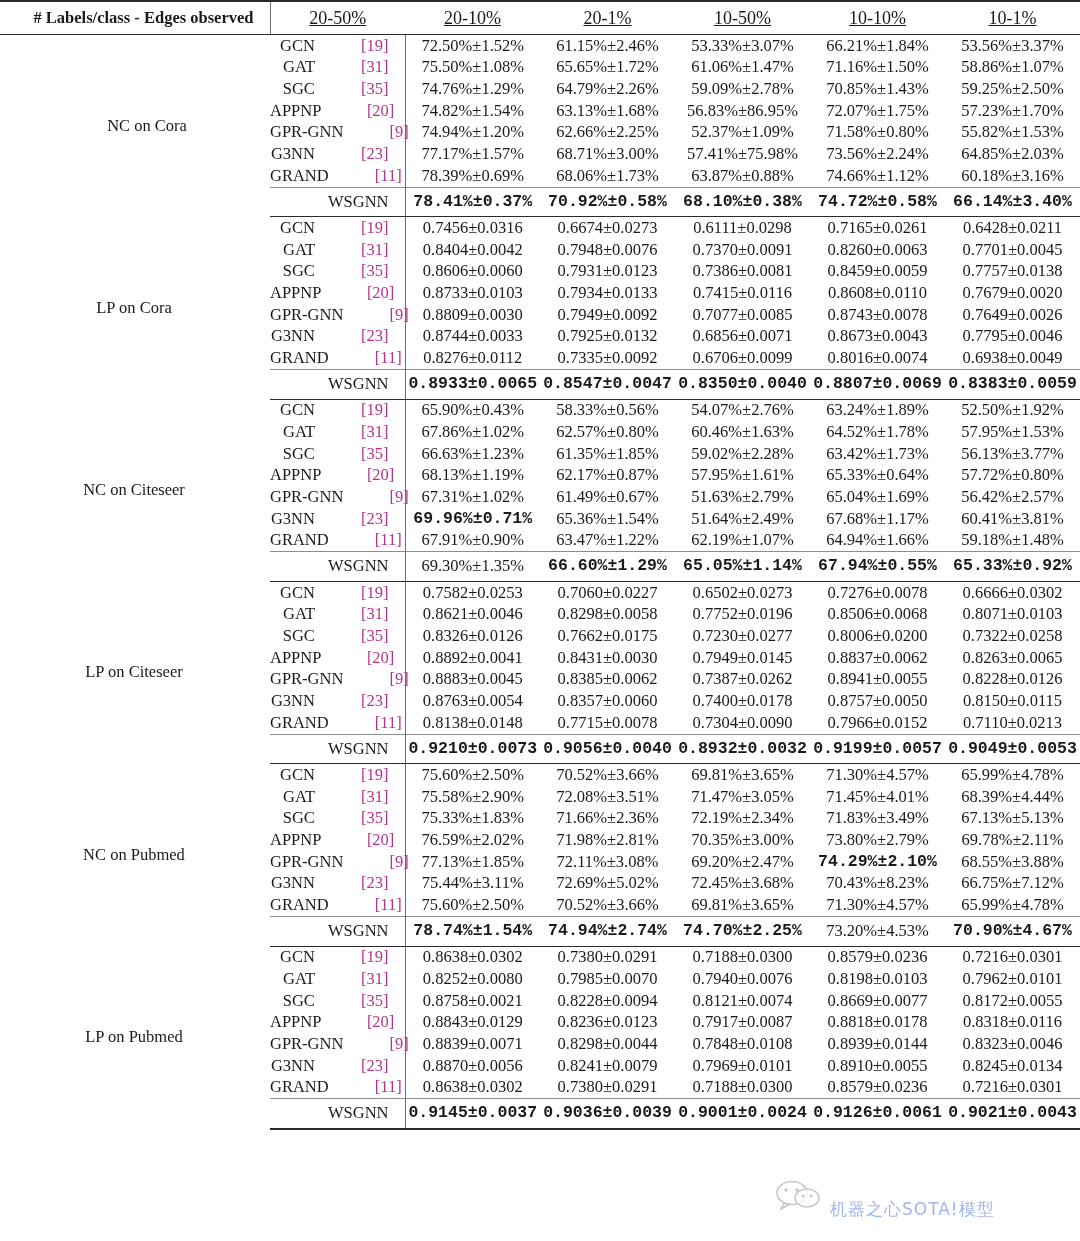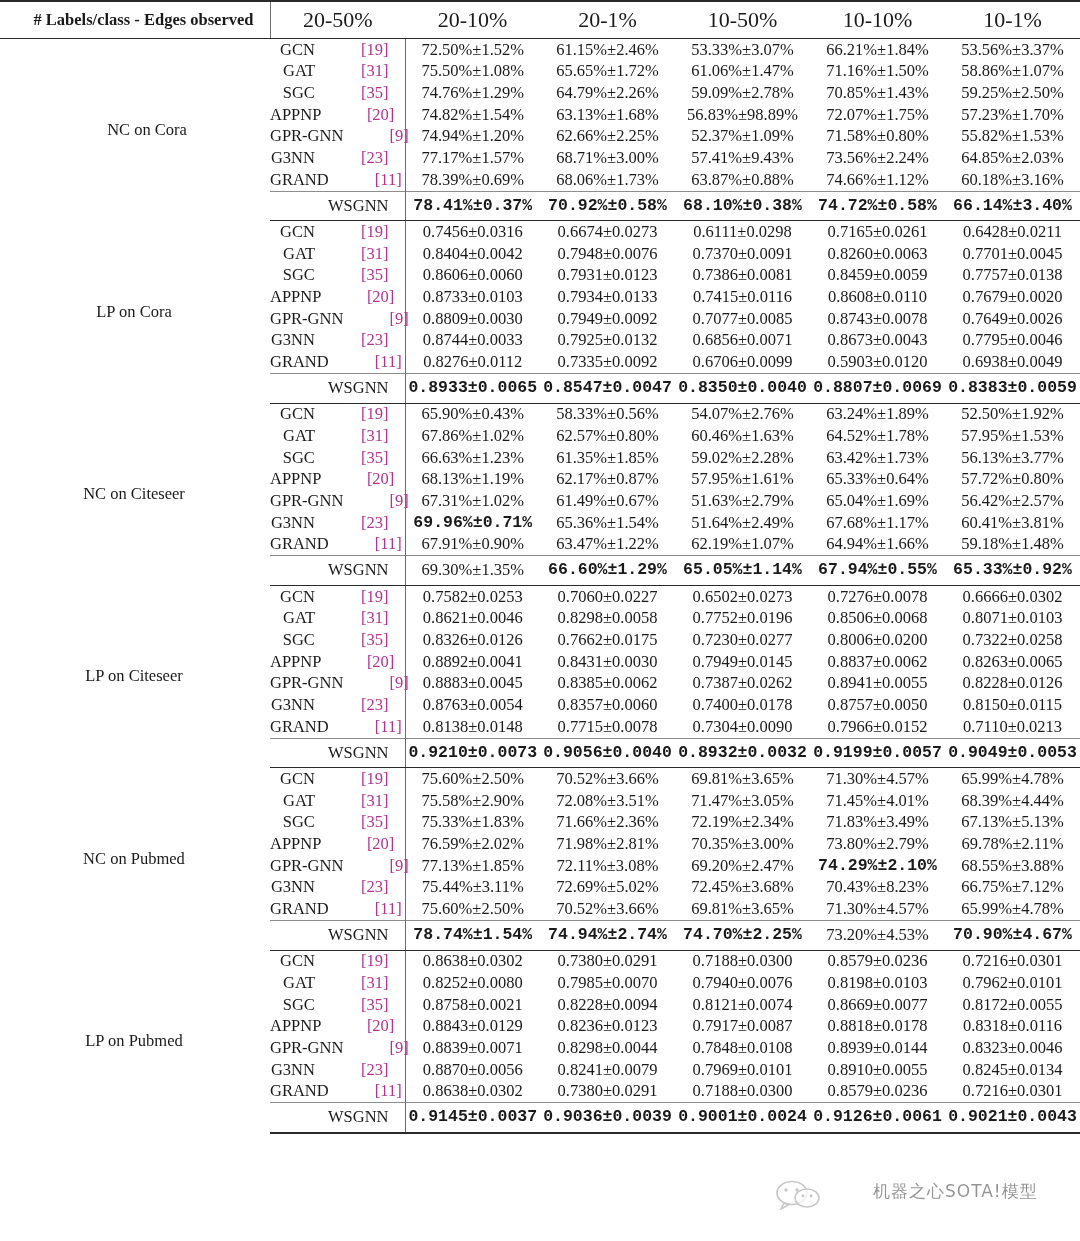--- a/index.html
+++ b/index.html
@@ -45,23 +45,24 @@
   .hdr-left {
     text-align: right;
     padding: 7px 16px 7px 0;
     font-size: 16.5px;
     white-space: nowrap;
     border-right: 1.1px solid #6e6e6e;
   }
   .hdr-col {
     text-align: center;
     padding: 7px 0;
-    font-size: 22px;
+    font-size: 18px;
     font-weight: normal;
     white-space: nowrap;
+    text-decoration: underline;
   }
   td.group {
     text-align: center;
     font-size: 16.5px;
     white-space: nowrap;
     vertical-align: middle;
     padding-right: 2px;
   }
   td.method {
     text-align: right;
@@ -95,27 +96,26 @@
     left: 772px;
     top: 1178px;
     width: 240px;
     height: 34px;
     opacity: 0.42;
     pointer-events: none;
   }
   #watermark .wm-text {
     position: absolute;
     left: 58px;
-    top: 2px;
+    top: 20px;
     font-size: 17px;
     font-family: "DejaVu Sans", sans-serif;
-    color: #000000;
+    color: #1d4ed8;
     letter-spacing: 1px;
     white-space: nowrap;
-    margin-left: 43px;
   }
   #watermark .wm-logo {
     position: absolute;
     left: 0;
     top: 2px;
   }
 </style>
 </head>
 <body>
 
@@ -168,39 +168,39 @@
           <td class="val">64.79%±2.26%</td>
           <td class="val">59.09%±2.78%</td>
           <td class="val">70.85%±1.43%</td>
           <td class="val">59.25%±2.50%</td>
           <td class="val">53.26%±1.66%</td>
         </tr>
         <tr>
           <td class="method"><span>APPNP</span> <span class="cite">[20]</span></td>
           <td class="val">74.82%±1.54%</td>
           <td class="val">63.13%±1.68%</td>
-          <td class="val">56.83%±98.89%</td>
+          <td class="val">56.83%±86.95%</td>
           <td class="val">72.07%±1.75%</td>
           <td class="val">57.23%±1.70%</td>
           <td class="val">49.55%±1.11%</td>
         </tr>
         <tr>
           <td class="method"><span>GPR-GNN</span> <span class="cite">[9]</span></td>
           <td class="val">74.94%±1.20%</td>
           <td class="val">62.66%±2.25%</td>
           <td class="val">52.37%±1.09%</td>
           <td class="val">71.58%±0.80%</td>
           <td class="val">55.82%±1.53%</td>
           <td class="val">45.41%±1.79%</td>
         </tr>
         <tr>
           <td class="method"><span>G3NN</span> <span class="cite">[23]</span></td>
           <td class="val">77.17%±1.57%</td>
           <td class="val">68.71%±3.00%</td>
-          <td class="val">57.41%±9.43%</td>
+          <td class="val">57.41%±75.98%</td>
           <td class="val">73.56%±2.24%</td>
           <td class="val">64.85%±2.03%</td>
           <td class="val">46.90%±1.86%</td>
         </tr>
         <tr>
           <td class="method"><span>GRAND</span> <span class="cite">[11]</span></td>
           <td class="val">78.39%±0.69%</td>
           <td class="val">68.06%±1.73%</td>
           <td class="val">63.87%±0.88%</td>
           <td class="val">74.66%±1.12%</td>
@@ -269,21 +269,21 @@
           <td class="val">0.6856±0.0071</td>
           <td class="val">0.8673±0.0043</td>
           <td class="val">0.7795±0.0046</td>
           <td class="val">0.6274±0.0174</td>
         </tr>
         <tr>
           <td class="method"><span>GRAND</span> <span class="cite">[11]</span></td>
           <td class="val">0.8276±0.0112</td>
           <td class="val">0.7335±0.0092</td>
           <td class="val">0.6706±0.0099</td>
-          <td class="val">0.5903±0.0120</td>
+          <td class="val">0.8016±0.0074</td>
           <td class="val">0.6938±0.0049</td>
           <td class="val">0.6295±0.0090</td>
         </tr>
         <tr class="rule-sub-top rule-block-bottom">
           <td class="method ours">WSGNN</td>
           <td class="val ours b">0.8933±0.0065</td>
           <td class="val ours b">0.8547±0.0047</td>
           <td class="val ours b">0.8350±0.0040</td>
           <td class="val ours b">0.8807±0.0069</td>
           <td class="val ours b">0.8383±0.0059</td>

